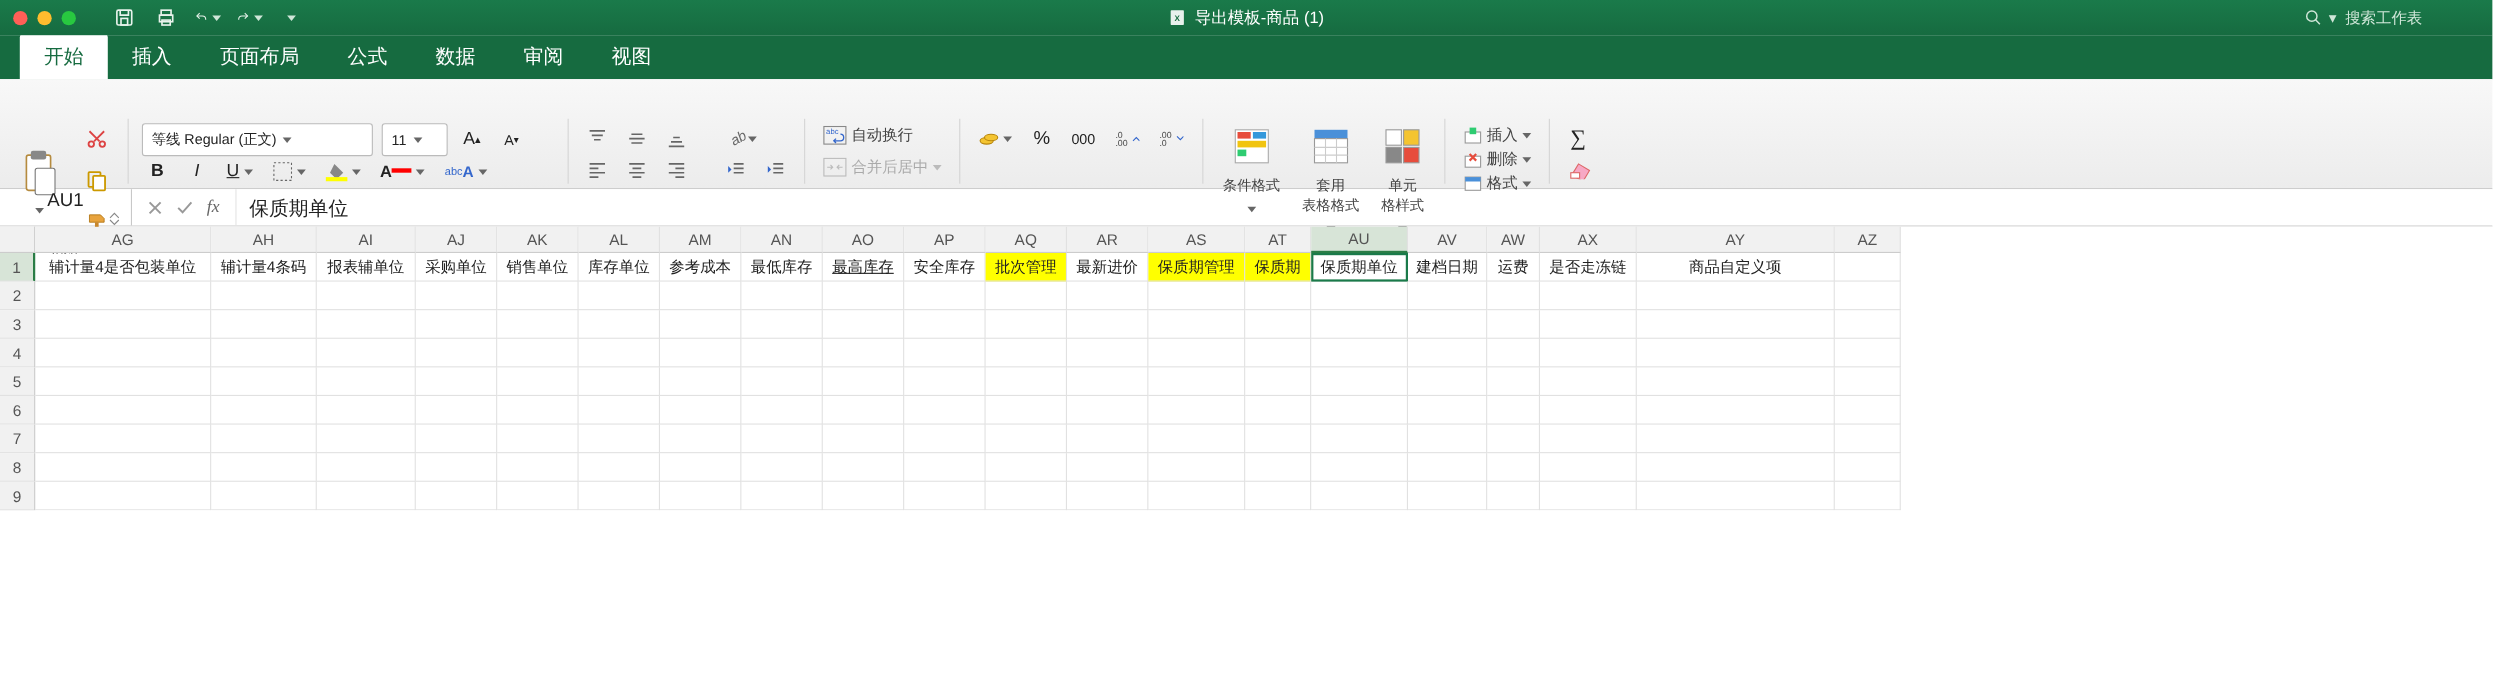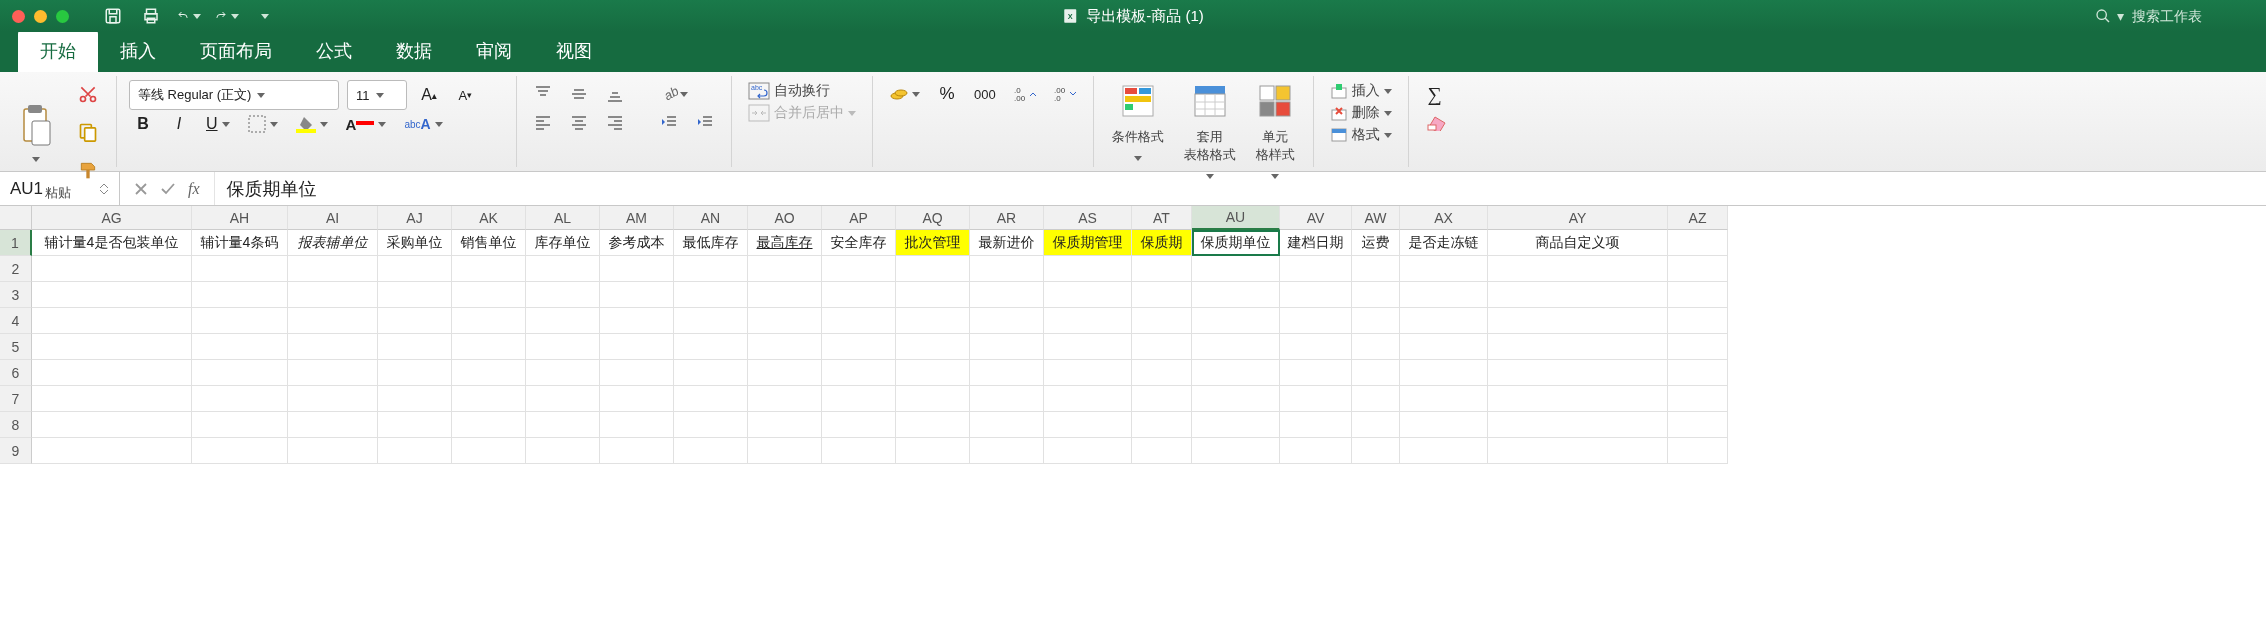--- a/index.html
+++ b/index.html
@@ -20,36 +20,36 @@
   .search-box input { background: transparent; border: none; color: #cfe6d8; font-size: 14px; width: 120px; outline: none; }
   .search-box input::placeholder { color: #cfe6d8; }
   
   
   .tabs { height: 40px; background: #166b40; display: flex; align-items: flex-end; padding-left: 18px; gap: 0; }
   .tab { padding: 9px 22px 9px; color: #fff; font-size: 18px; cursor: pointer; }
   .tab.active { background: #fff; color: #166b40; border-top-left-radius: 4px; border-top-right-radius: 4px; }
   
   
   .ribbon { height: 100px; background: linear-gradient(180deg,#f8f8f8,#ececec); border-bottom: 1px solid #c8c8c8; display: flex; align-items: stretch; padding: 4px 0; }
-  .group { border-right: 1px solid #d4d4d4; padding: 4px 12px; display: flex; flex-direction: column; justify-content: flex-start; }
+  .group { border-right: 1px solid #d4d4d4; padding: 4px 12px; display: flex; flex-direction: column; justify-content: space-between; margin-top: 32px; }
   .group.last { border-right: none; }
   .grow { display: flex; gap: 8px; align-items: center; }
   .vstack { display: flex; flex-direction: column; gap: 4px; align-items: center; }
   .btn { display: flex; align-items: center; justify-content: center; min-width: 28px; height: 28px; border: 1px solid transparent; border-radius: 3px; cursor: pointer; padding: 0 4px; }
   .label-small { font-size: 13px; color: #444; text-align: center; }
   .combo { height: 30px; border: 1px solid #bbb; background: #fff; display: flex; align-items: center; padding: 0 8px; border-radius: 3px; }
   .combo .caret { margin-left: 6px; }
   .ribbon svg { display: block; }
   .big-btn { display:flex; flex-direction:column; align-items:center; gap:10px; padding:4px 6px; cursor:pointer; }
   .small-row { display:flex; align-items:center; gap:4px; font-size:14px; color:#444; cursor:pointer; padding:2px 4px; }
   .disabled { color:#aaa; }
   
   
   .formula-bar { height: 34px; border-bottom: 1px solid #c8c8c8; display: flex; align-items: center; background: #fff; }
-  .name-box { width: 120px; height: 100%; border-right: 1px solid #c8c8c8; display: flex; align-items: center; padding: 0 10px; font-size: 17px; }
+  .name-box { width: 120px; height: 100%; border-right: 1px solid #c8c8c8; display: flex; align-items: center; padding: 0 10px; font-size: 17px; flex-direction: column; }
   .name-box .spin { margin-left:auto; display:flex; flex-direction:column; }
   .fx-btns { display: flex; align-items: center; gap: 12px; padding: 0 14px; border-right: 1px solid #e4e4e4; height:100%; }
   .fx-label { font-style: italic; font-family: Georgia, serif; font-size: 16px; color:#666; }
   .formula-input { flex: 1; padding: 0 12px; font-size: 18px; height:100%; display:flex; align-items:center; }
   
   
   .grid { display: flex; background:#fff; }
   .row-headers { display:flex; flex-direction:column; }
   .corner { width:32px; height:24px; background:#f1f1f1; border-right:1px solid #ccc; border-bottom:1px solid #ccc; }
   .rowh { width:32px; height:26px; background:#f1f1f1; border-right:1px solid #ccc; border-bottom:1px solid #e1e1e1; display:flex; align-items:center; justify-content:center; font-size:14px; color:#555; }
@@ -486,21 +486,21 @@
         <div class="colh" style="width: 72px;">AV</div>
         <div class="colh" style="width: 48px;">AW</div>
         <div class="colh" style="width: 88px;">AX</div>
         <div class="colh" style="width: 180px;">AY</div>
         <div class="colh" style="width: 60px;">AZ</div>
       </div>
     <div id="datarows">
         <div class="datarow">
           <div class="cell" style="width: 160px;">辅计量4是否包装单位</div>
           <div class="cell" style="width: 96px; text-align: right;">辅计量4条码</div>
-          <div class="cell" style="width: 90px; font-style: italic;">报表辅单位</div>
+          <div class="cell" style="width: 90px;">报表辅单位</div>
           <div class="cell" style="width: 74px;">采购单位</div>
           <div class="cell" style="width: 74px;">销售单位</div>
           <div class="cell" style="width: 74px;">库存单位</div>
           <div class="cell" style="width: 74px;">参考成本</div>
           <div class="cell" style="width: 74px;">最低库存</div>
           <div class="cell" style="width: 74px; text-decoration: underline;">最高库存</div>
           <div class="cell" style="width: 74px;">安全库存</div>
           <div class="cell hl" style="width: 74px;">批次管理</div>
           <div class="cell" style="width: 74px;">最新进价</div>
           <div class="cell hl" style="width: 88px;">保质期管理</div>

